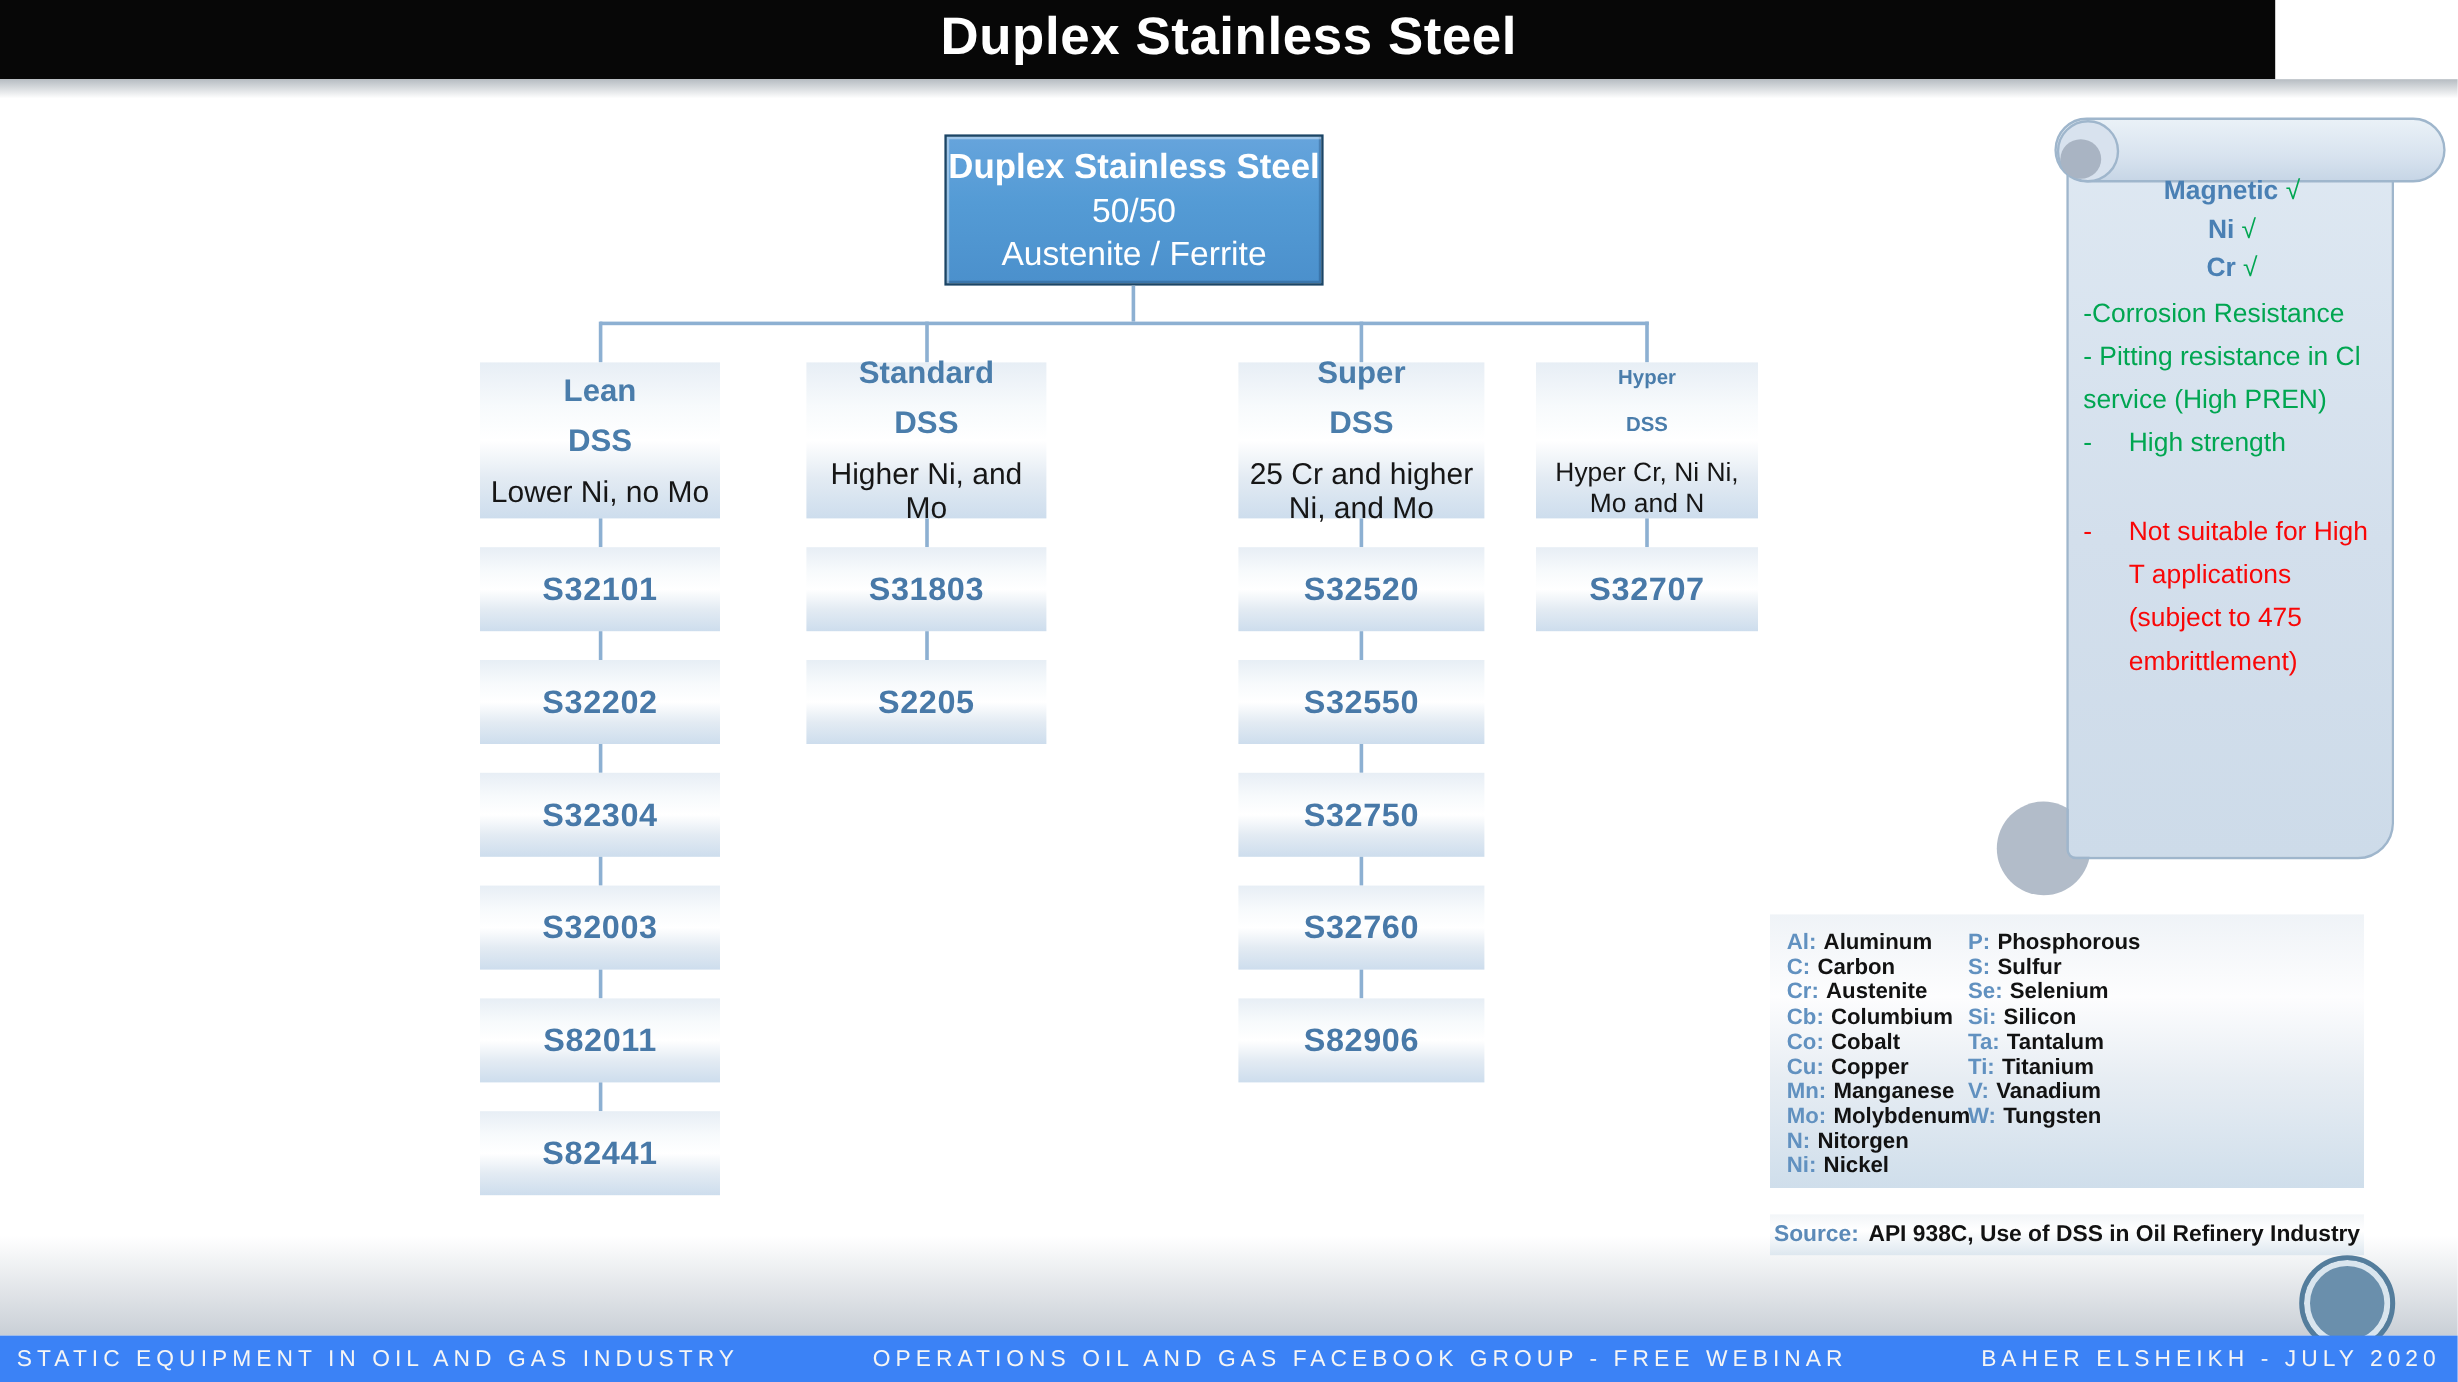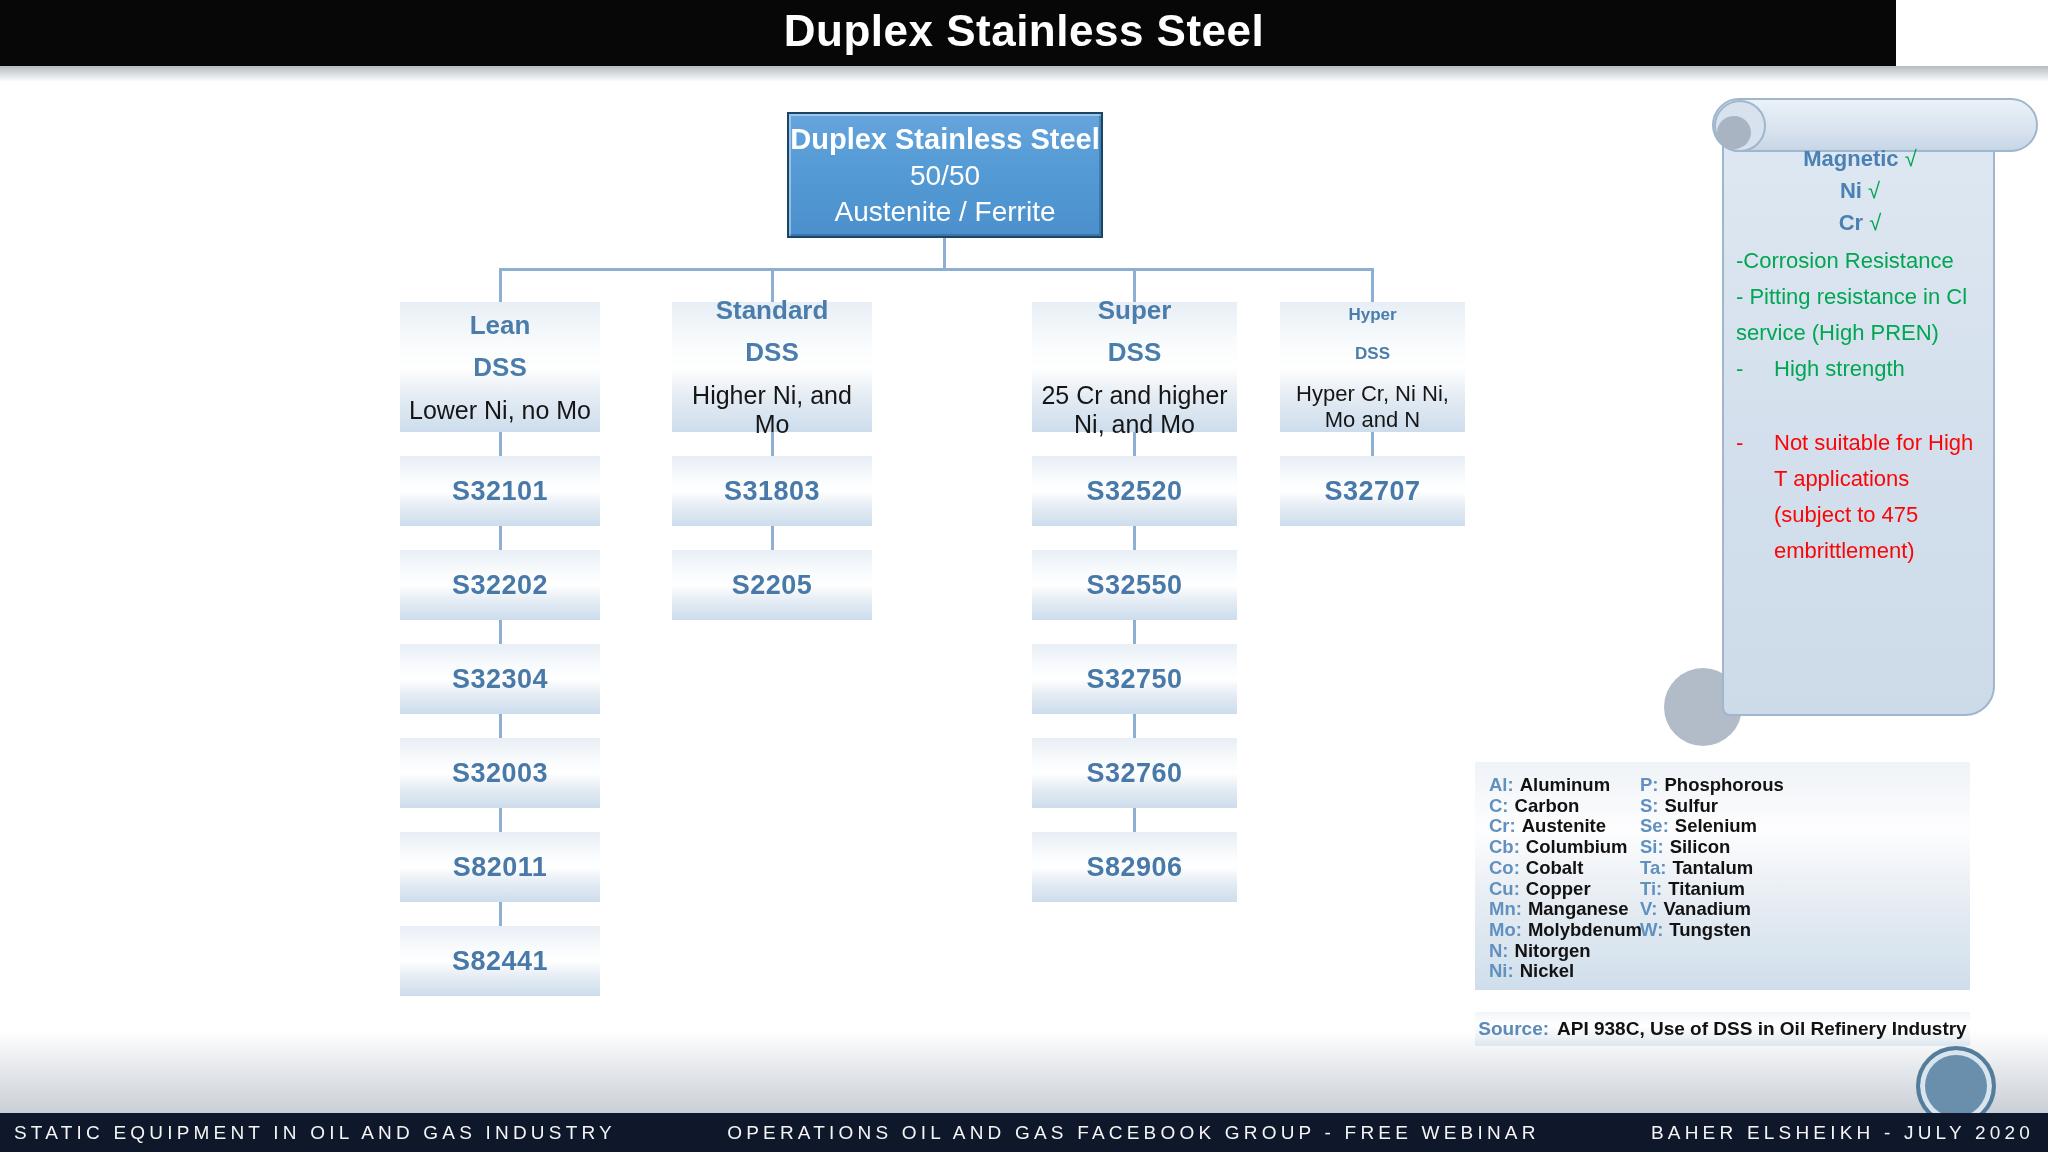--- a/index.html
+++ b/index.html
@@ -83,21 +83,21 @@
     display:flex;align-items:center;justify-content:center;font-size:19px;font-weight:bold;z-index:1;}
   .source-label{color:#5b8ab8;margin-right:8px;}
   .source-text{color:#121212;}
 
   
   .badge{position:absolute;left:1916px;top:1046px;width:80px;height:80px;border-radius:50%;
     box-sizing:border-box;background:#6a8fac;border:4px solid #547d9c;
     box-shadow:inset 0 0 0 5px #d9e5ee;z-index:1;}
   .bottom-fade{position:absolute;left:0;top:1030px;width:2048px;height:83px;z-index:0;
     background:linear-gradient(180deg,rgba(206,212,218,0) 0%,#c9cfd6 100%);}
-  .footer-bar{position:absolute;left:0;top:1113px;width:2048px;height:39px;background:#0f172a;
+  .footer-bar{position:absolute;left:0;top:1113px;width:2048px;height:39px;background:#3b82f6;
     box-sizing:border-box;display:flex;align-items:center;justify-content:space-between;
     padding:0 14px;color:#f5f5f5;font-size:19px;letter-spacing:4.2px;white-space:nowrap;z-index:3;}
 </style>
 </head>
 <body>
 
 <div class="slide">
 
   <div class="title-bar"></div>
   <div class="title-fade"></div>

